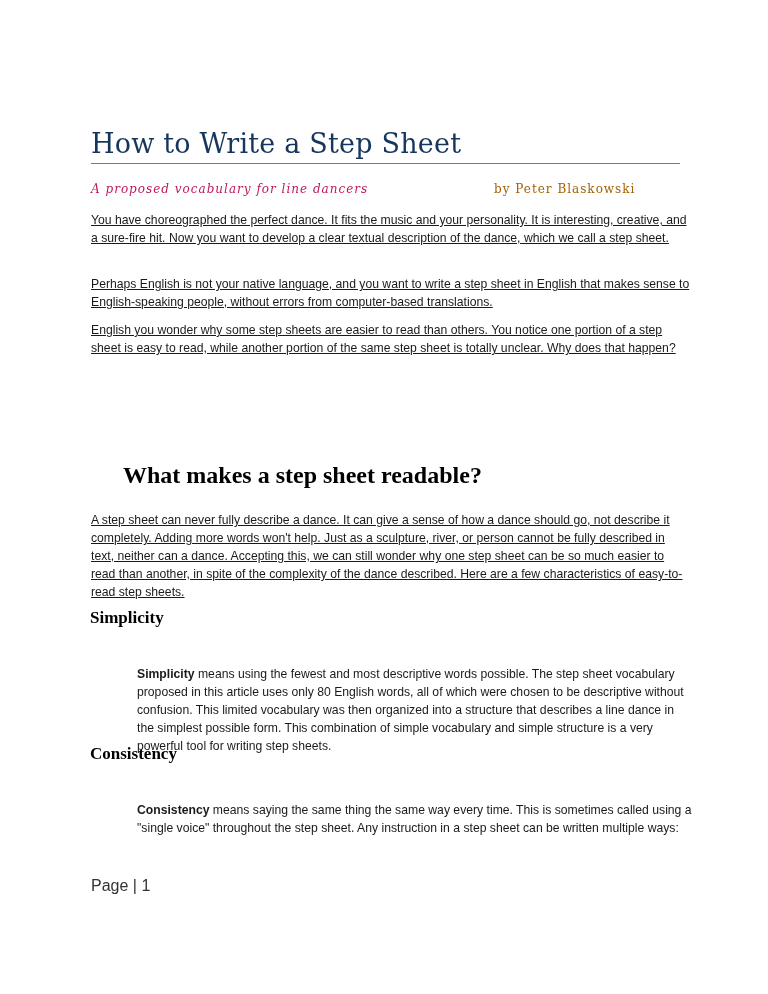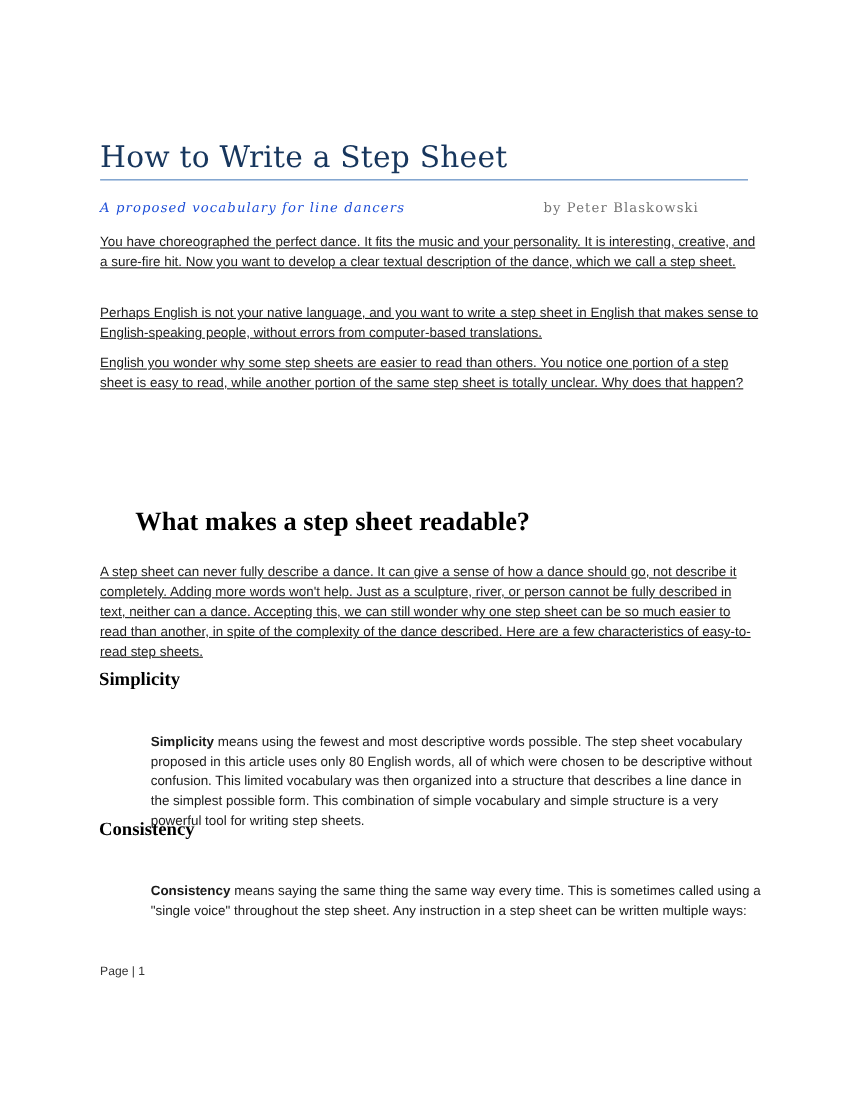--- a/index.html
+++ b/index.html
@@ -7,46 +7,46 @@
   .page { position: absolute; left: 0; top: 0; width: 612px; height: 994px; background: #fff; }
   .title {
     position: absolute; left: 91px; top: 126px; width: 590px;
     font-family: "DejaVu Serif", serif; font-size: 27px; color: #17365d;
     line-height: 36px; letter-spacing: 0.2px; white-space: nowrap;
   }
   .title-rule { position: absolute; left: 91px; top: 163px; width: 589px; height: 1px; background: #4f81bd; }
   .subtitle {
     position: absolute; left: 91px; top: 182px;
     font-family: "DejaVu Serif", serif; font-style: italic; font-size: 12px;
-    color: #1d4ed8; letter-spacing: 1px; white-space: nowrap;
+    color: #be185d; letter-spacing: 1px; white-space: nowrap;
   }
   .byline {
     position: absolute; left: 494px; top: 182px;
     font-family: "DejaVu Serif", serif; font-size: 12px;
-    color: #737373; letter-spacing: 1px; white-space: nowrap;
+    color: #a16207; letter-spacing: 1px; white-space: nowrap;
   }
   .body-text {
     font-family: "Liberation Sans", sans-serif; font-size: 12.2px; color: #1a1a1a;
     line-height: 18px; margin: 0;
   }
   .p { position: absolute; left: 91px; width: 600px; text-decoration: underline; }
   .p-indent { position: absolute; left: 137px; width: 556px; margin-top: 24px; }
   .h1 {
     position: absolute; left: 90px; top: 462px;
     font-family: "Liberation Serif", serif; font-weight: bold; font-size: 24px;
     color: #000; white-space: nowrap; margin-left: 33px;
   }
   .h2 {
     position: absolute; left: 90px;
     font-family: "Liberation Serif", serif; font-weight: bold; font-size: 17px;
     color: #000; white-space: nowrap;
   }
   .footer {
     position: absolute; left: 91px; top: 877px;
-    font-family: "Liberation Sans", sans-serif; font-size: 11px; color: #333;
+    font-family: "Liberation Sans", sans-serif; font-size: 16px; color: #333;
   }
   b { font-weight: bold; }
 </style>
 </head>
 <body>
 
 <div class="page">
   <div class="title">How to Write a Step Sheet</div>
   <div class="title-rule"></div>
   <div class="subtitle">A proposed vocabulary for line dancers</div>

